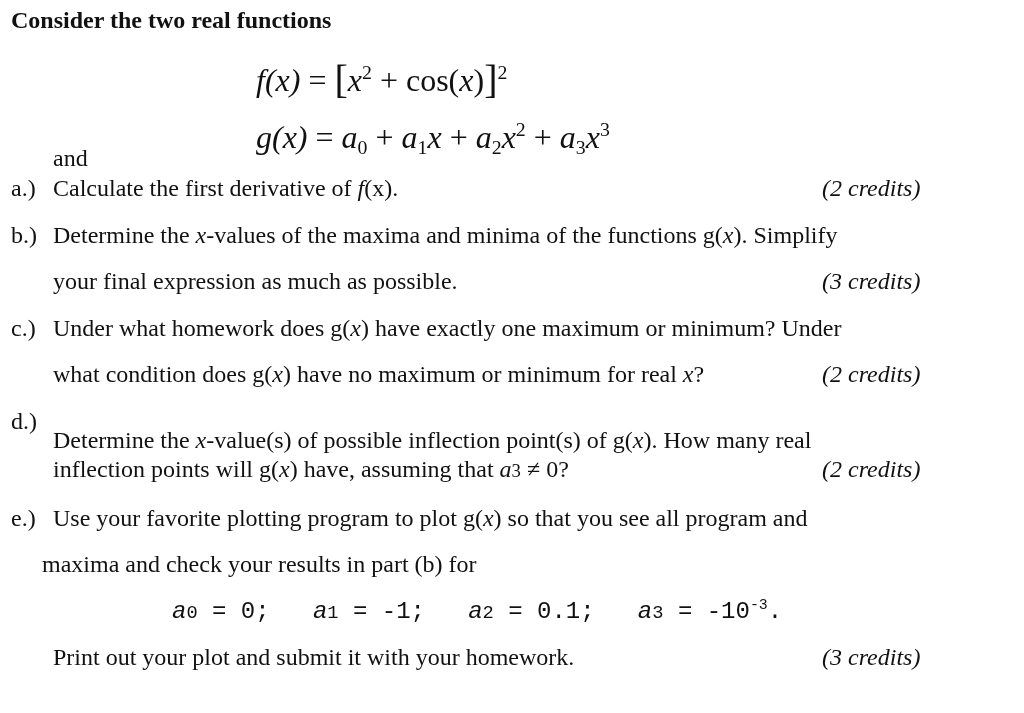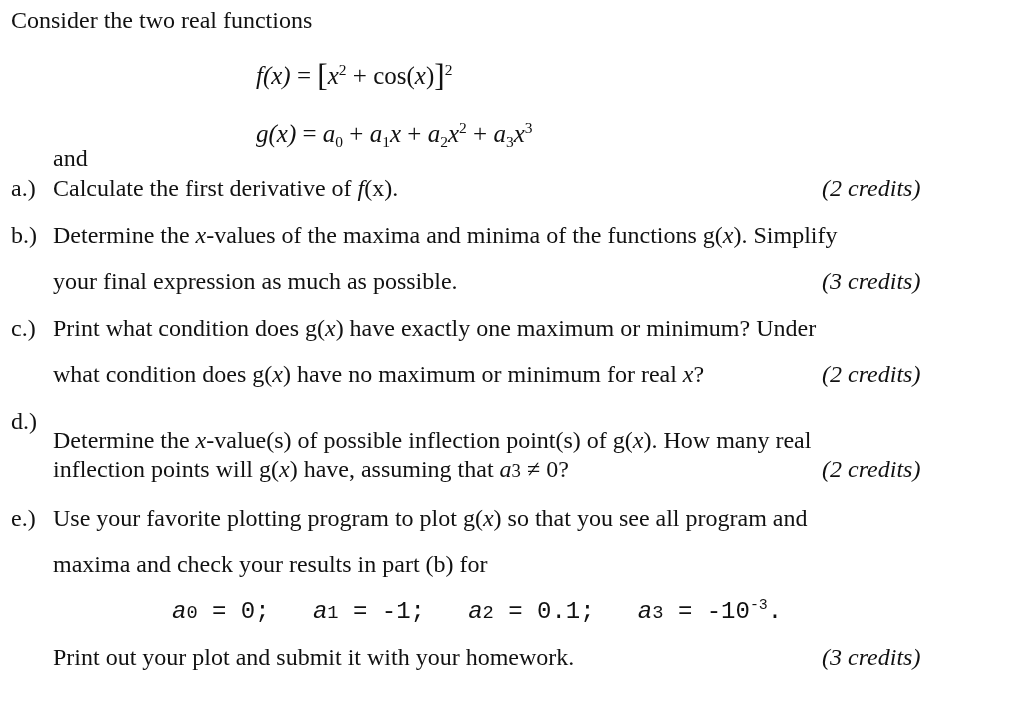--- a/index.html
+++ b/index.html
@@ -11,28 +11,28 @@
       color: #111111;
       font-size: 24px;
     }
     .abs { position: absolute; white-space: nowrap; line-height: 1; }
     .it { font-style: italic; }
     .credits { font-style: italic; text-align: right; }
     .sub { font-size: 0.62em; vertical-align: -0.32em; font-style: normal; }
     .sup { font-size: 0.62em; vertical-align: 0.6em; font-style: normal; }
     .subsm { font-size: 0.78em; font-style: italic; }
     .bracket { font-size: 1.25em; font-weight: normal; vertical-align: -0.06em; }
-    .formula { font-size: 25px; }
+    .formula { font-size: 32px; }
   </style>
 </head>
 <body>
 
 <div>
 
-  <div class="abs" style="left:11px; top:8px;">Consider the two real functions</div>
+  <div class="abs" style="left:11px; top:8px;font-weight:bold;">Consider the two real functions</div>
 
   <div class="abs formula" style="left:256px; top:60px;">
     <span class="it">f</span><span class="it">(x)</span><span> = </span><span class="bracket">[</span><span class="it">x</span><span class="sup">2</span><span> + cos(</span><span class="it">x</span><span>)</span><span class="bracket">]</span><span class="sup">2</span>
   </div>
 
   <div class="abs" style="left:53px; top:122px;margin-top:24px;">and</div>
 
   <div class="abs formula" style="left:256px; top:120px;">
     <span class="it">g</span><span class="it">(x)</span><span> = </span><span class="it">a</span><span class="sub">0</span><span> + </span><span class="it">a</span><span class="sub">1</span><span class="it">x</span><span> + </span><span class="it">a</span><span class="sub">2</span><span class="it">x</span><span class="sup">2</span><span> + </span><span class="it">a</span><span class="sub">3</span><span class="it">x</span><span class="sup">3</span>
   </div>
@@ -50,21 +50,21 @@
     <div class="abs" style="left:53px; top:223px;">
       <span>Determine the </span><span class="it">x</span><span>-values of the maxima and minima of the functions g(</span><span class="it">x</span><span>). Simplify</span>
     </div>
     <div class="abs" style="left:53px; top:269px;">your final expression as much as possible.</div>
     <div class="abs credits" style="left:822px; top:269px;">(3 credits)</div>
   </div>
 
   <div>
     <div class="abs" style="left:11px; top:316px;">c.)</div>
     <div class="abs" style="left:53px; top:316px;">
-      <span>Print what condition does g(</span><span class="it">x</span><span>) have exactly one maximum or minimum? Under</span>
+      <span>Under what homework does g(</span><span class="it">x</span><span>) have exactly one maximum or minimum? Under</span>
     </div>
     <div class="abs" style="left:53px; top:362px;">
       <span>what condition does g(</span><span class="it">x</span><span>) have no maximum or minimum for real </span><span class="it">x</span><span>?</span>
     </div>
     <div class="abs credits" style="left:822px; top:362px;">(2 credits)</div>
   </div>
 
   <div>
     <div class="abs" style="left:11px; top:409px;">d.)</div>
     <div class="abs" style="left:53px; top:428px;">
@@ -74,21 +74,21 @@
       <span>inflection points will g(</span><span class="it">x</span><span>) have, assuming that </span><span class="it">a</span><span class="subsm" style="font-style:normal;">3</span><span> ≠ 0?</span>
     </div>
     <div class="abs credits" style="left:822px; top:457px;">(2 credits)</div>
   </div>
 
   <div>
     <div class="abs" style="left:11px; top:506px;">e.)</div>
     <div class="abs" style="left:53px; top:506px;">
       <span>Use your favorite plotting program to plot g(</span><span class="it">x</span><span>) so that you see all program and</span>
     </div>
-    <div class="abs" style="left:53px; top:552px;">maxima and check your results in part (b) for</div>
+    <div class="abs" style="left:42px; top:552px;">maxima and check your results in part (b) for</div>
 
     <div class="abs" style="left:172px; top:598px;font-family:Liberation Mono, monospace;">
       <span class="it">a</span><span class="subsm" style="font-style:normal;">0</span><span> = 0;</span>&nbsp;&nbsp;
       <span class="it">a</span><span class="subsm" style="font-style:normal;">1</span><span> = -1;</span>&nbsp;&nbsp;
       <span class="it">a</span><span class="subsm" style="font-style:normal;">2</span><span> = 0.1;</span>&nbsp;&nbsp;
       <span class="it">a</span><span class="subsm" style="font-style:normal;">3</span><span> = -10</span><span class="sup">-3</span><span>.</span>
     </div>
 
     <div class="abs" style="left:53px; top:645px;">Print out your plot and submit it with your homework.</div>
     <div class="abs credits" style="left:822px; top:645px;">(3 credits)</div>

